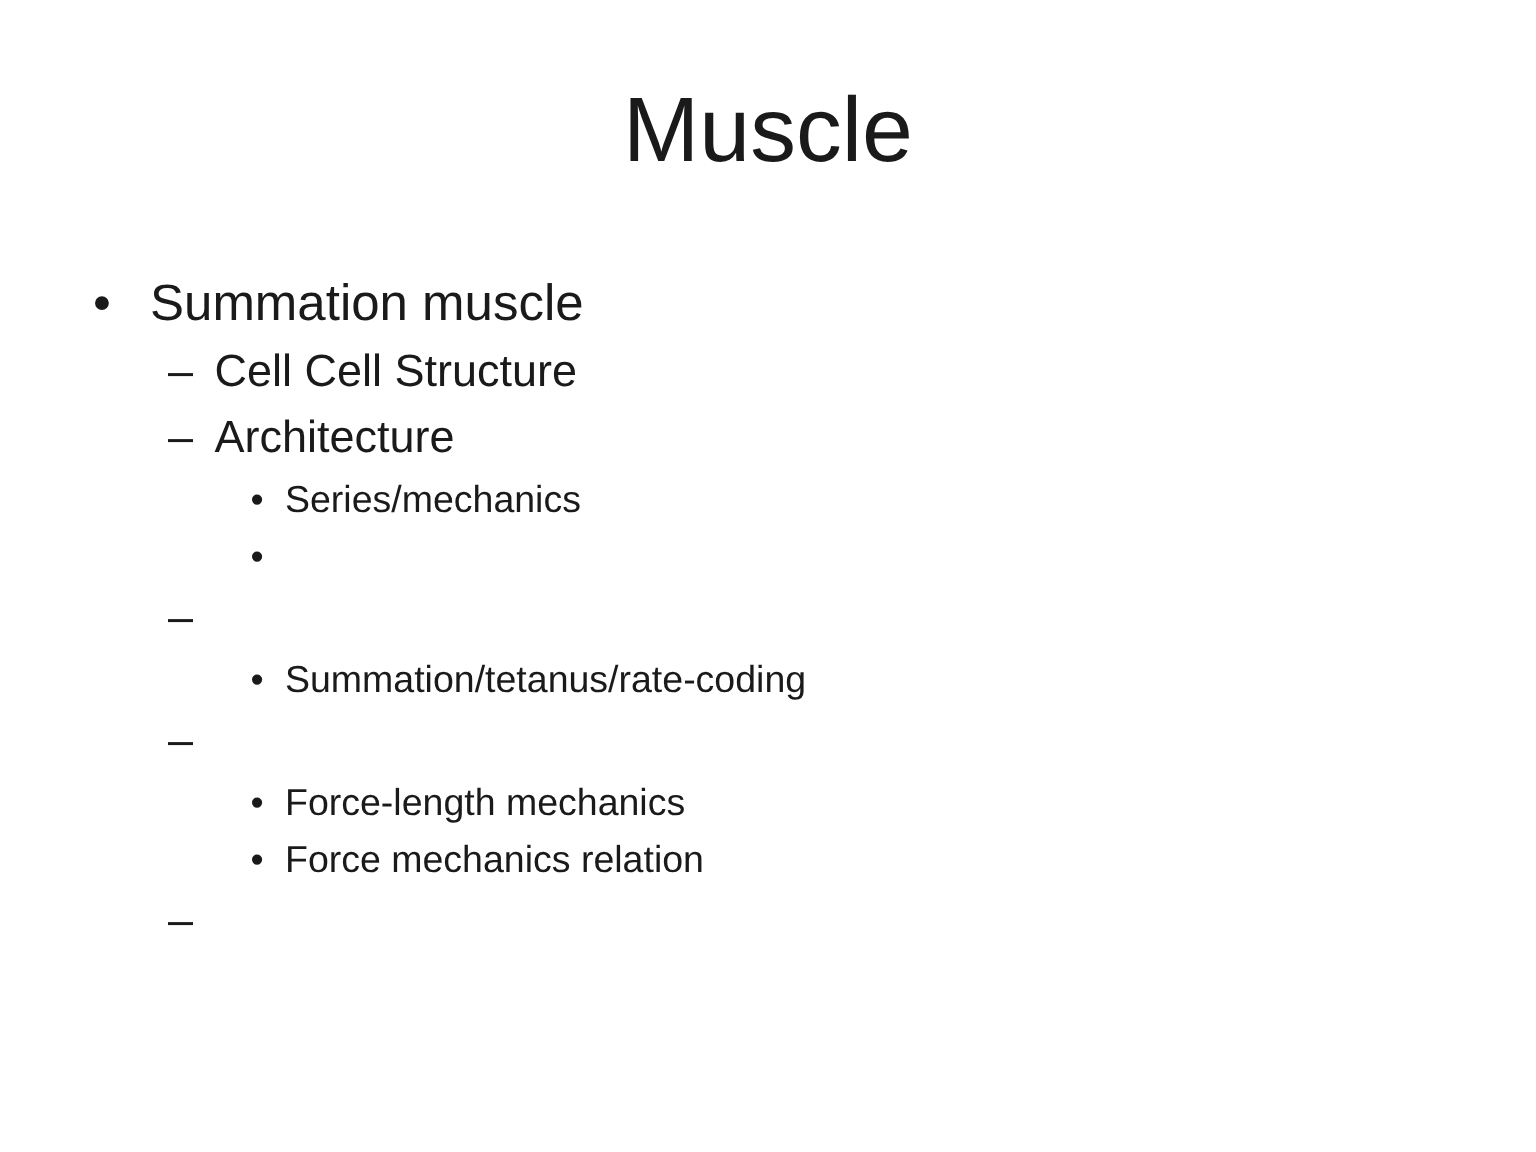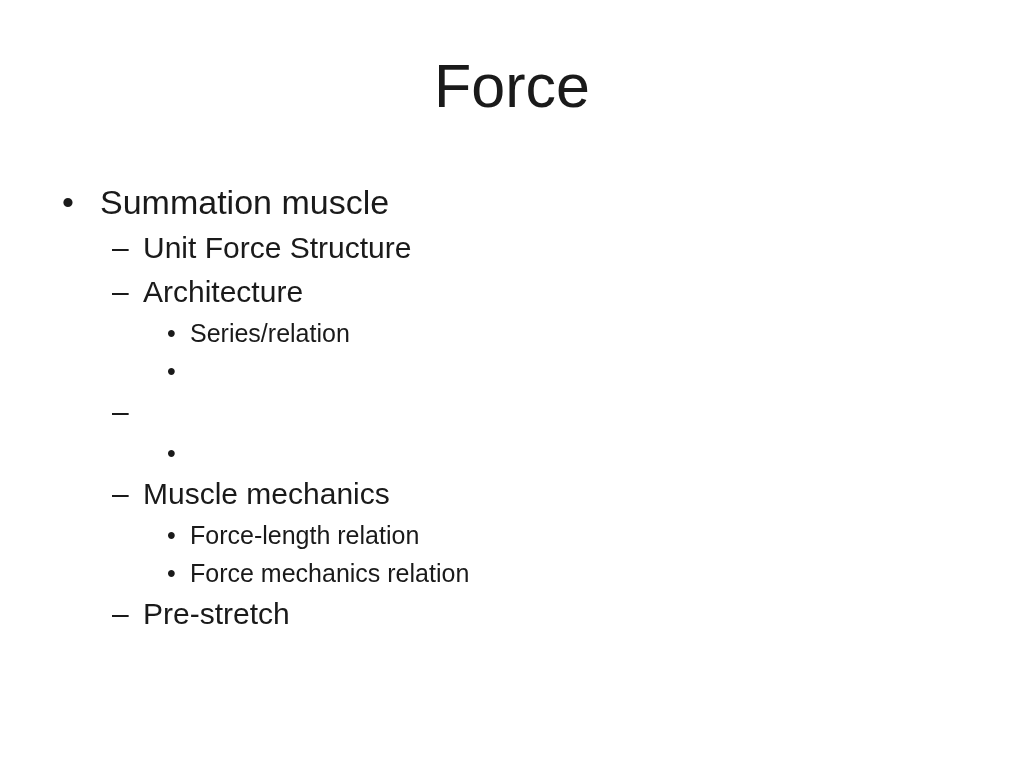--- a/index.html
+++ b/index.html
@@ -70,58 +70,57 @@
     padding-left: 167px;
     font-size: 25px;
     line-height: 38px;
   }
   li.l3 .marker { width: 23px; }
 </style>
 </head>
 <body>
 
 <div class="slide">
-  <h1 class="title">Force</h1>
+  <h1 class="title">Muscle</h1>
 
   <ul class="outline">
       <li class="l1">
         <span class="marker">•</span>
         <span class="txt">Summation muscle</span>
       </li>
       <li class="l2">
         <span class="marker">–</span>
-        <span class="txt">Unit Force Structure</span>
+        <span class="txt">Cell Cell Structure</span>
       </li>
       <li class="l2">
         <span class="marker">–</span>
         <span class="txt">Architecture</span>
       </li>
       <li class="l3">
         <span class="marker">•</span>
-        <span class="txt">Series/relation</span>
+        <span class="txt">Series/mechanics</span>
       </li>
       <li class="l3">
         <span class="marker">•</span>
       </li>
       <li class="l2">
         <span class="marker">–</span>
       </li>
       <li class="l3">
         <span class="marker">•</span>
+        <span class="txt">Summation/tetanus/rate-coding</span>
       </li>
       <li class="l2">
         <span class="marker">–</span>
-        <span class="txt">Muscle mechanics</span>
       </li>
       <li class="l3">
         <span class="marker">•</span>
-        <span class="txt">Force-length relation</span>
+        <span class="txt">Force-length mechanics</span>
       </li>
       <li class="l3">
         <span class="marker">•</span>
         <span class="txt">Force mechanics relation</span>
       </li>
       <li class="l2">
         <span class="marker">–</span>
-        <span class="txt">Pre-stretch</span>
       </li>
     </ul>
 </div>
 
 </body></html>

